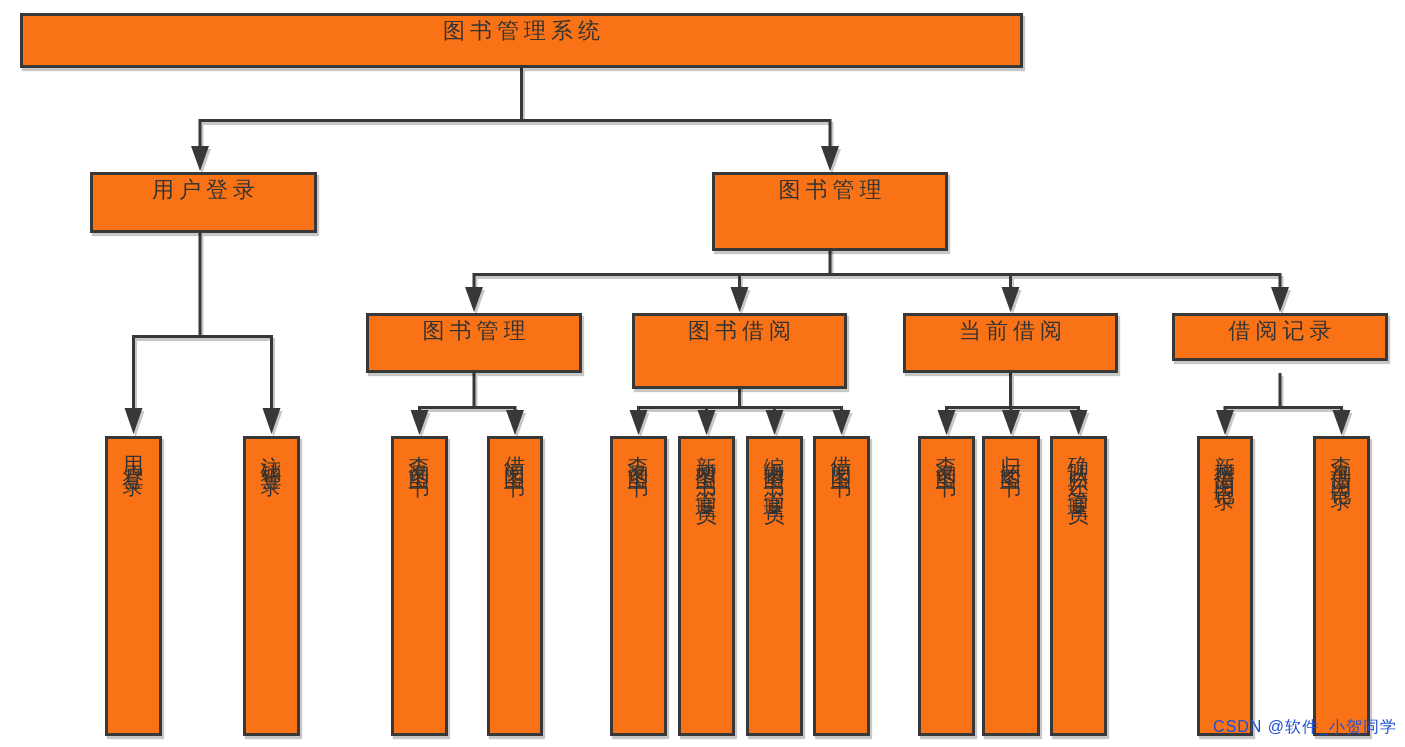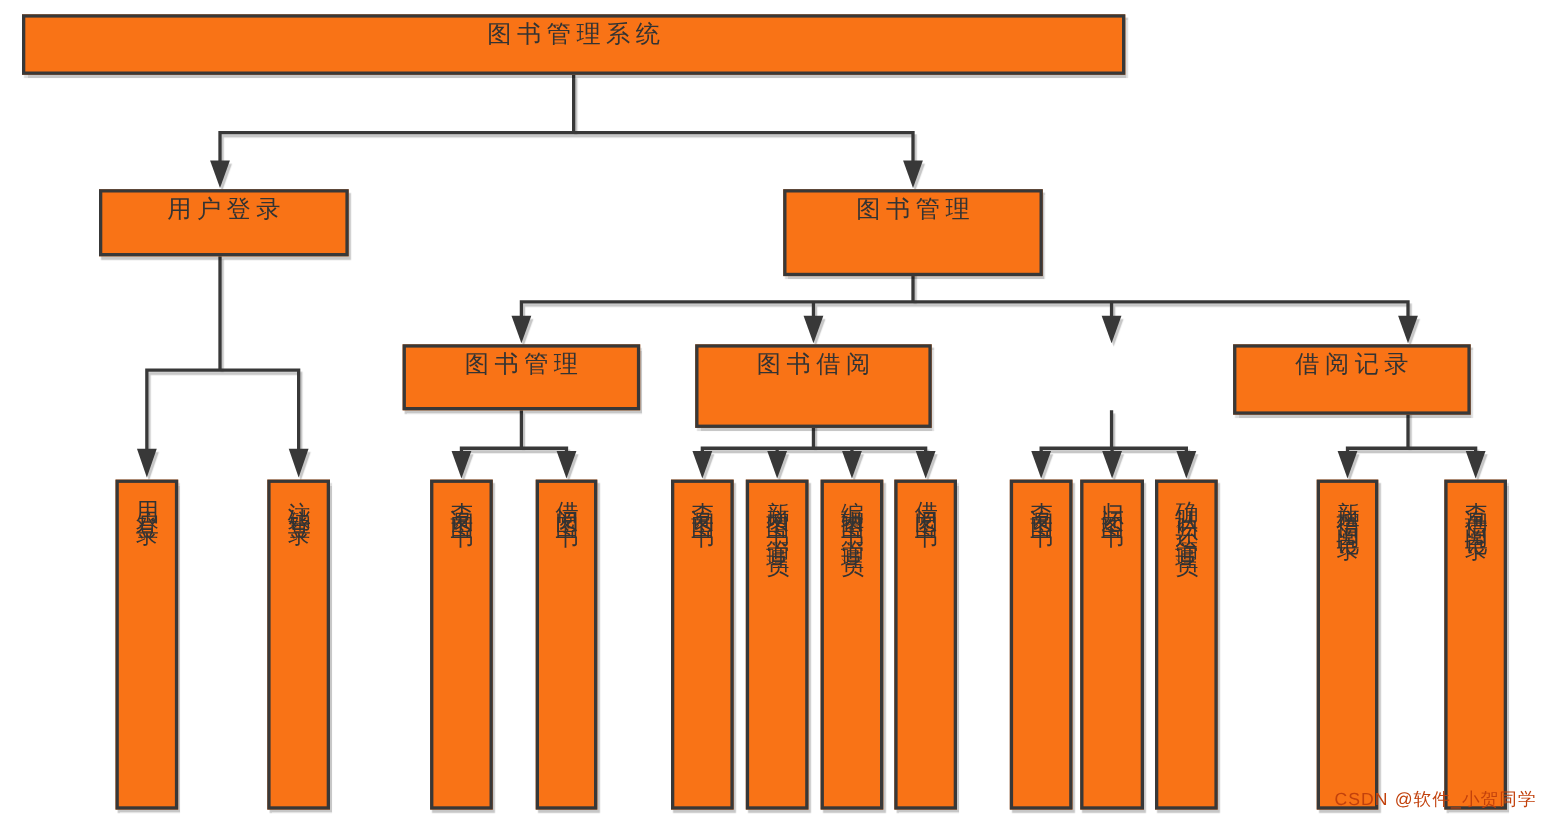--- a/index.html
+++ b/index.html
@@ -41,21 +41,21 @@
     letter-spacing:7px;
     color:#333333;
     line-height:1;
   }
   .watermark{
     position:absolute;
     top:717px;
     right:8px;
     font-size:16px;
     letter-spacing:1px;
-    color:#c2410c;
+    color:#1d4ed8;
     z-index:5;
     white-space:nowrap;
   }
 </style>
 </head>
 <body>
 
 <div class="canvas">
 
   <svg class="wires" width="1405" height="747" viewBox="0 0 1405 747">
@@ -111,21 +111,24 @@
   <div class="hnode" style="left:712px;top:172px;width:236px;height:79px">
     <span class="hlabel">图书管理</span>
   </div>
 
   <div class="hnode" style="left:366px;top:313px;width:216px;height:60px">
     <span class="hlabel">图书管理</span>
   </div>
   <div class="hnode" style="left:632px;top:313px;width:215px;height:76px">
     <span class="hlabel">图书借阅</span>
   </div>
-  <div class="hnode" style="left:1121px;top:313px;width:216px;height:64px">
+  <div class="hnode" style="left:903px;top:313px;width:215px;height:60px">
+    <span class="hlabel">当前借阅</span>
+  </div>
+  <div class="hnode" style="left:1172px;top:313px;width:216px;height:48px">
     <span class="hlabel">借阅记录</span>
   </div>
 
   <div class="vnode" style="left:105px;top:436px;width:57px;height:300px">
     <span class="vlabel">用户登录</span>
   </div>
   <div class="vnode" style="left:243px;top:436px;width:57px;height:300px">
     <span class="vlabel">注销登录</span>
   </div>
 

